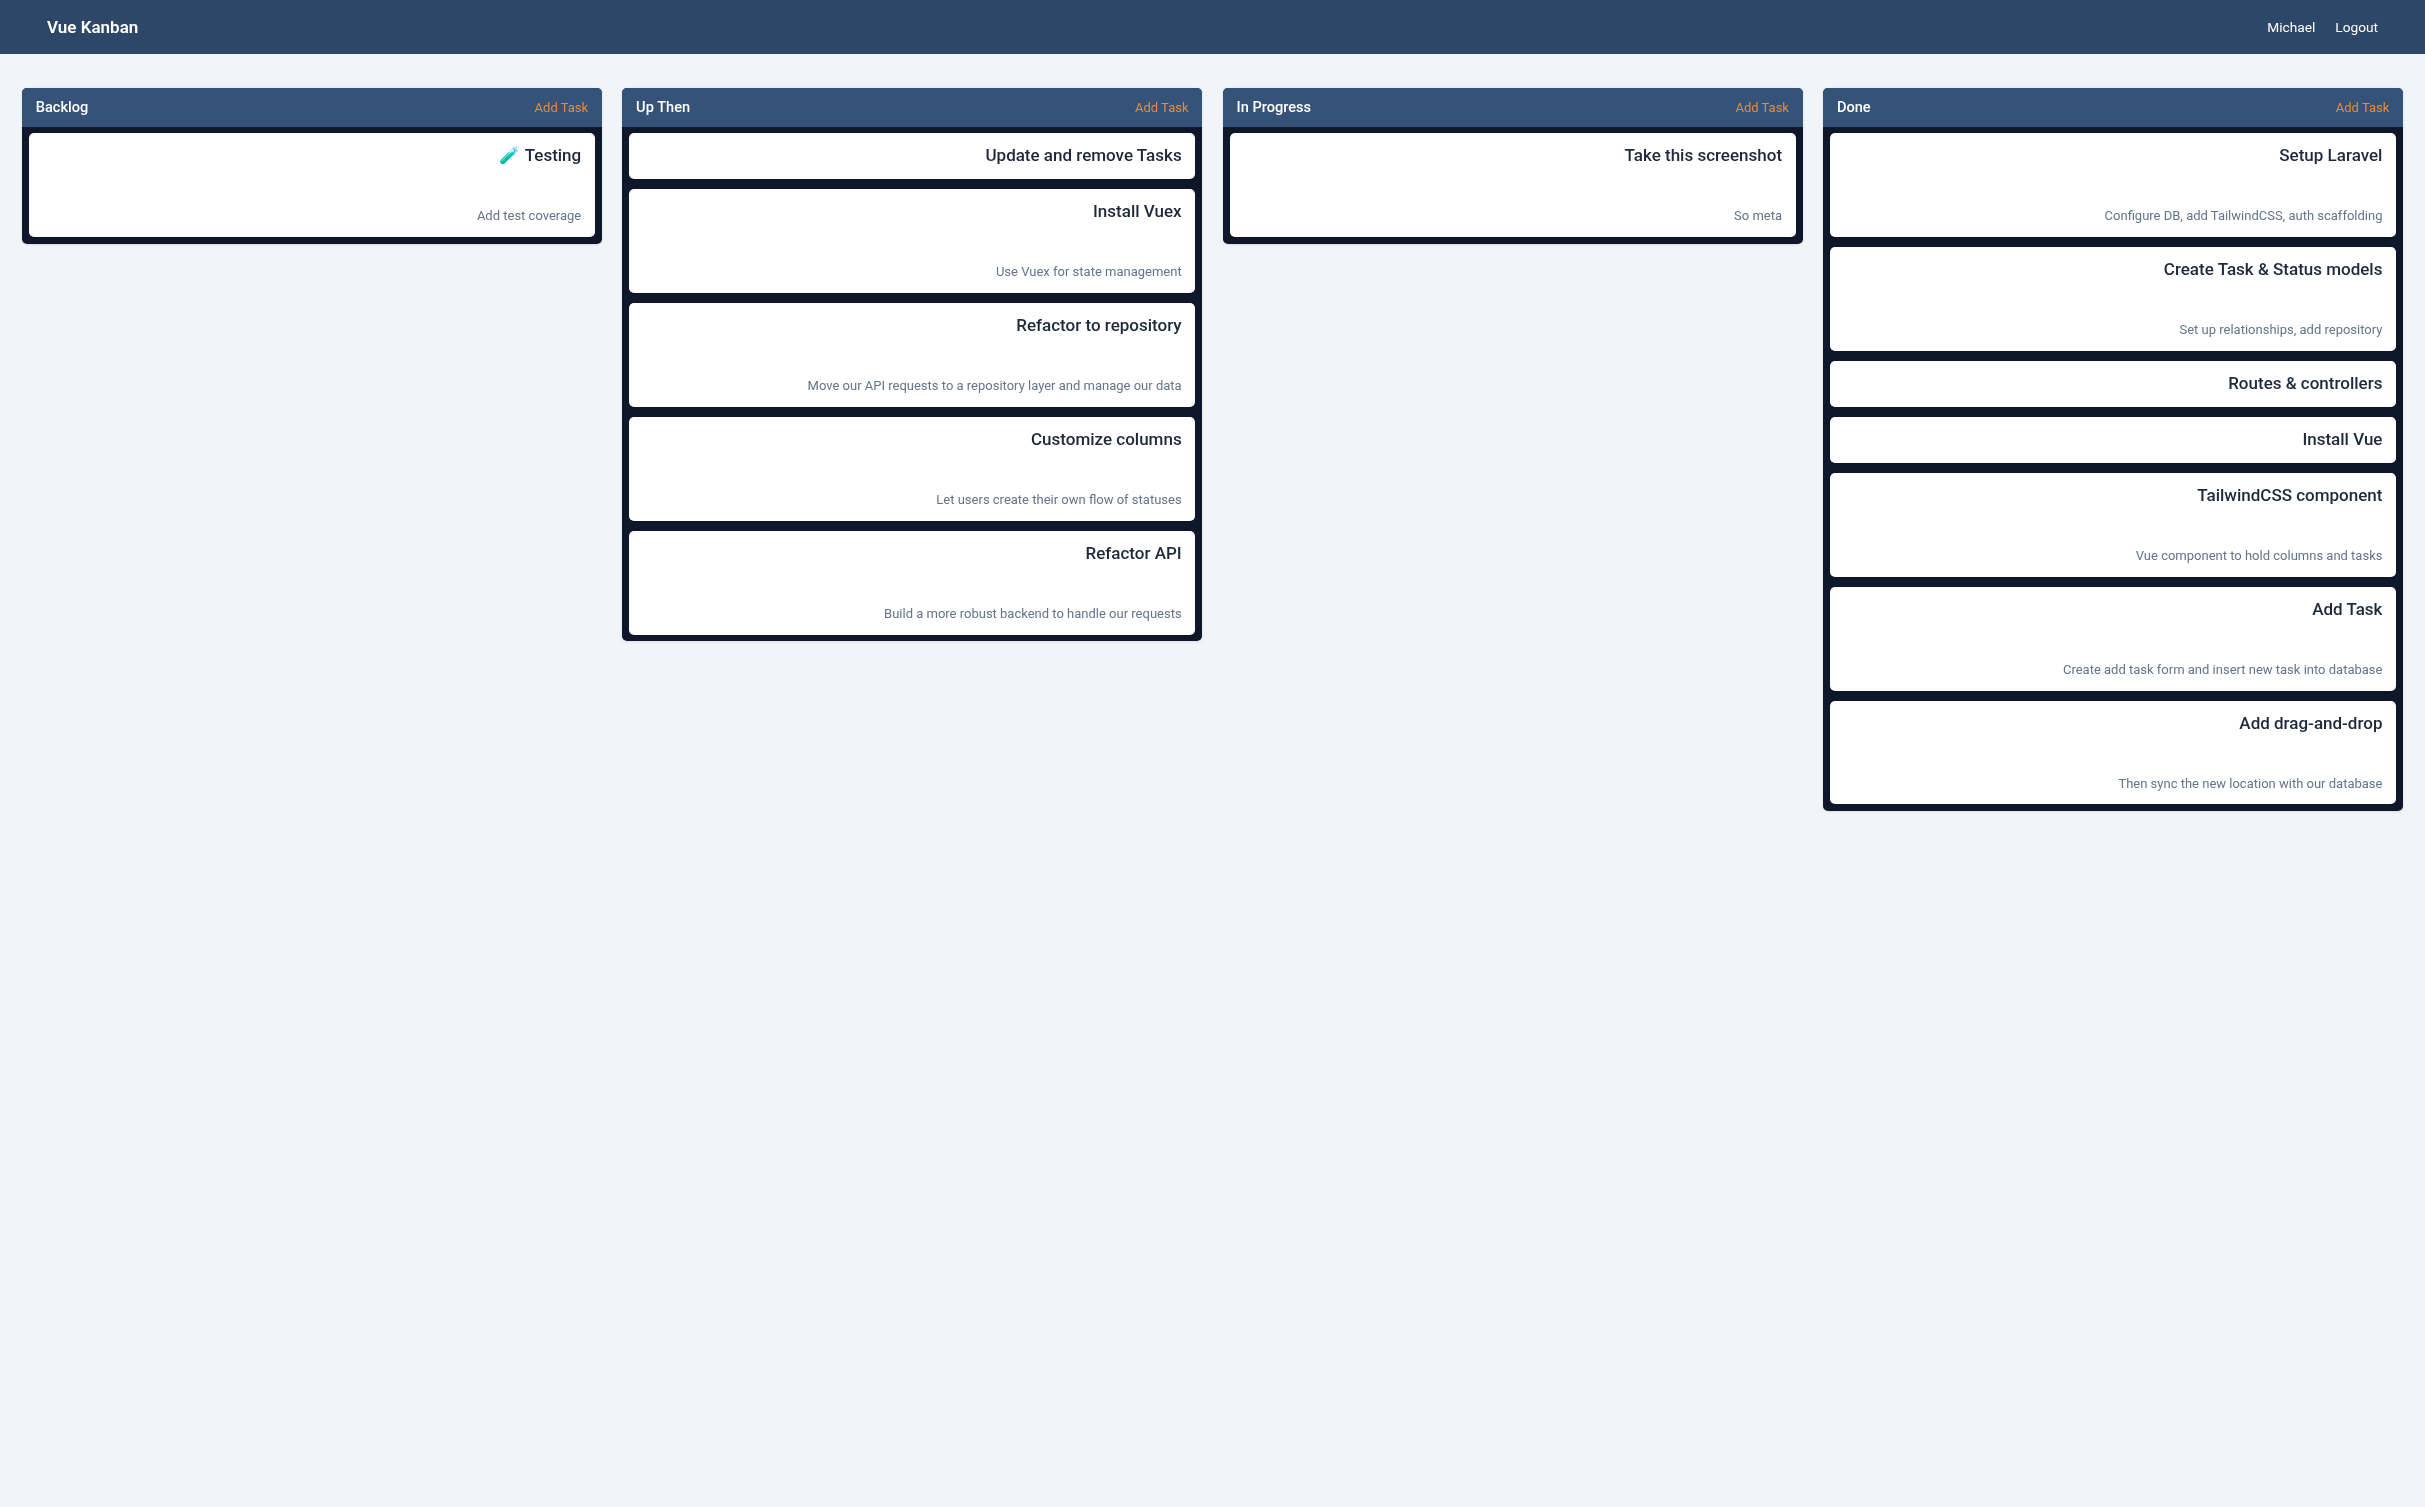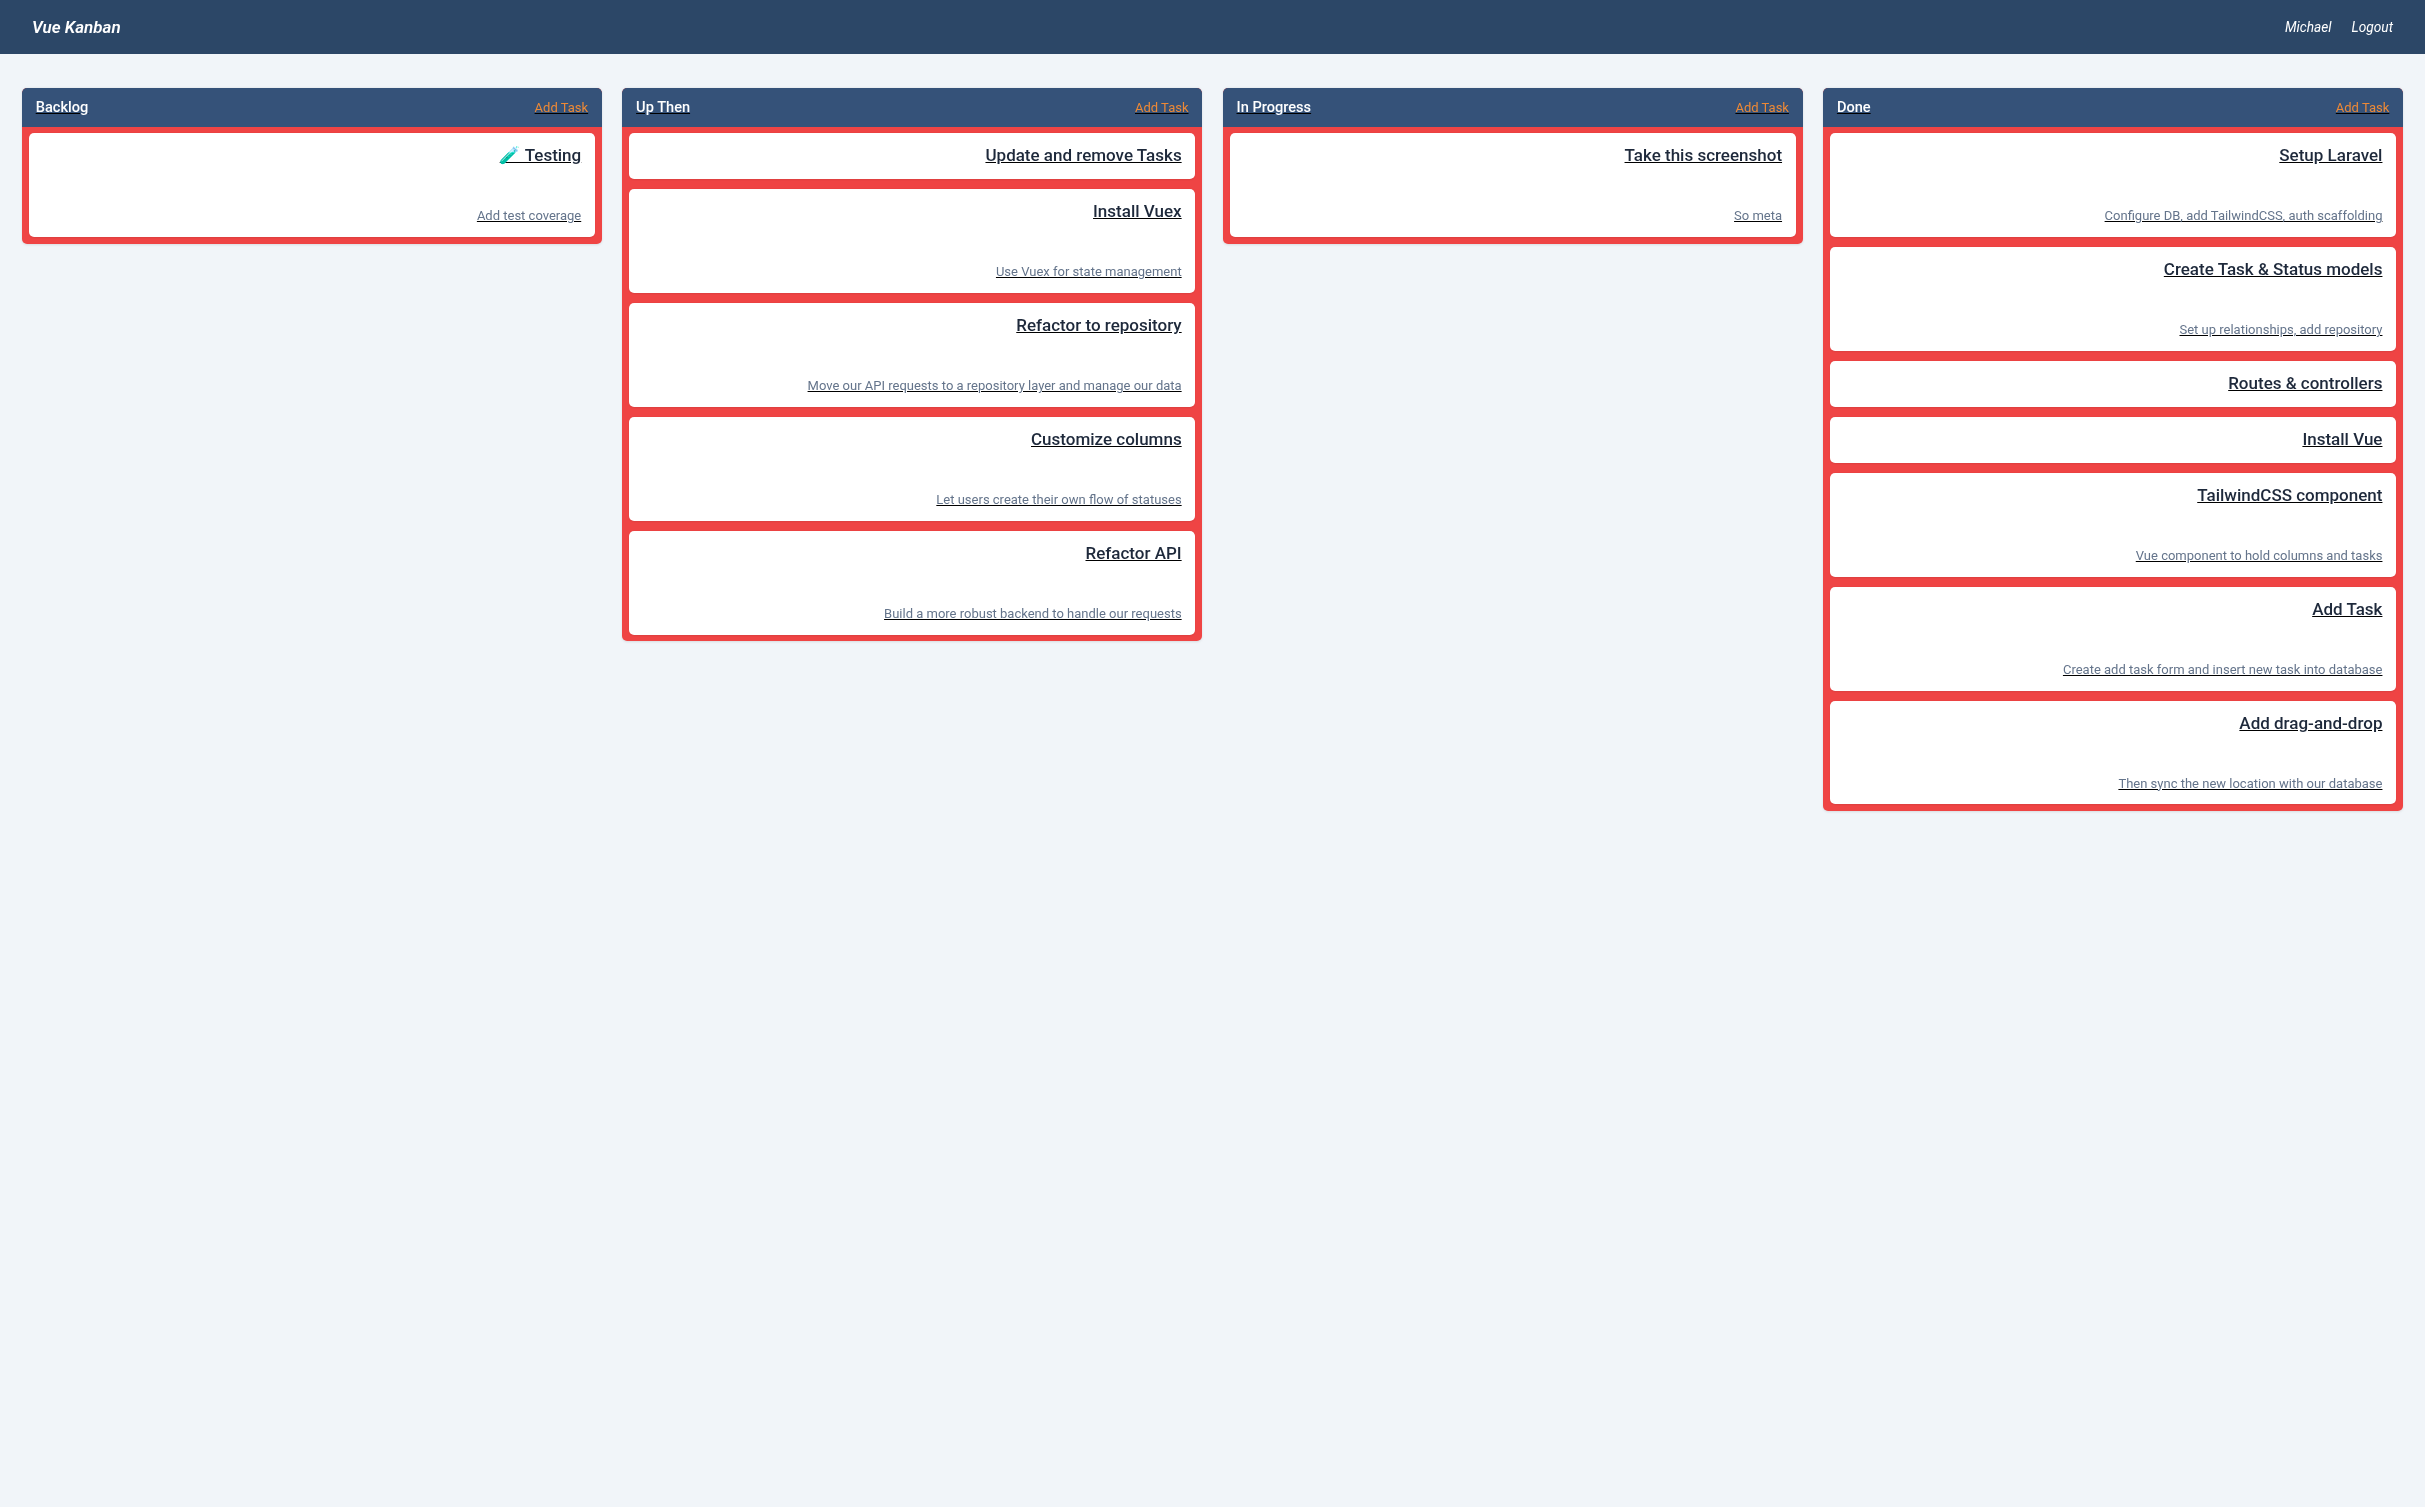--- a/index.html
+++ b/index.html
@@ -7,25 +7,24 @@
       padding: 0;
       box-sizing: border-box;
     }
     body {
       font-family: -apple-system, BlinkMacSystemFont, "Segoe UI", Roboto, "Helvetica Neue", Arial, sans-serif;
       background-color: #f1f5f9;
       min-height: 100vh;
     }
     .header {
       background-color: #2c4767;
-      padding: 17px 32px;
+      padding: 17px 47px;
       display: flex;
       justify-content: space-between;
       align-items: center;
-      font-style: italic;
     }
     .app-title {
       color: #ffffff;
       font-size: 17px;
       font-weight: 600;
     }
     .header-nav {
       display: flex;
       gap: 20px;
     }
@@ -36,25 +35,24 @@
       text-decoration: none;
     }
     .board {
       padding: 34px 22px;
       display: flex;
       gap: 20.6px;
       align-items: flex-start;
     }
     .column {
       flex: 1;
-      background-color: #ef4444;
+      background-color: #0f172a;
       border-radius: 5.1px;
       box-shadow: 0 0.9px 2.6px rgba(0,0,0,0.1);
       overflow: hidden;
-      text-decoration: underline;
     }
     .column-header {
       background-color: #355279;
       padding: 10.3px 13.7px;
       display: flex;
       justify-content: space-between;
       align-items: center;
     }
     .column-title {
       color: #ffffff;

